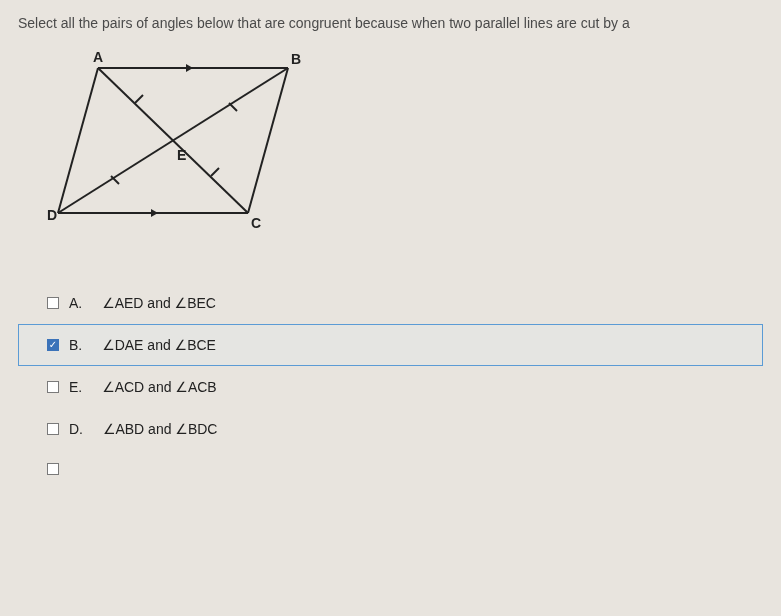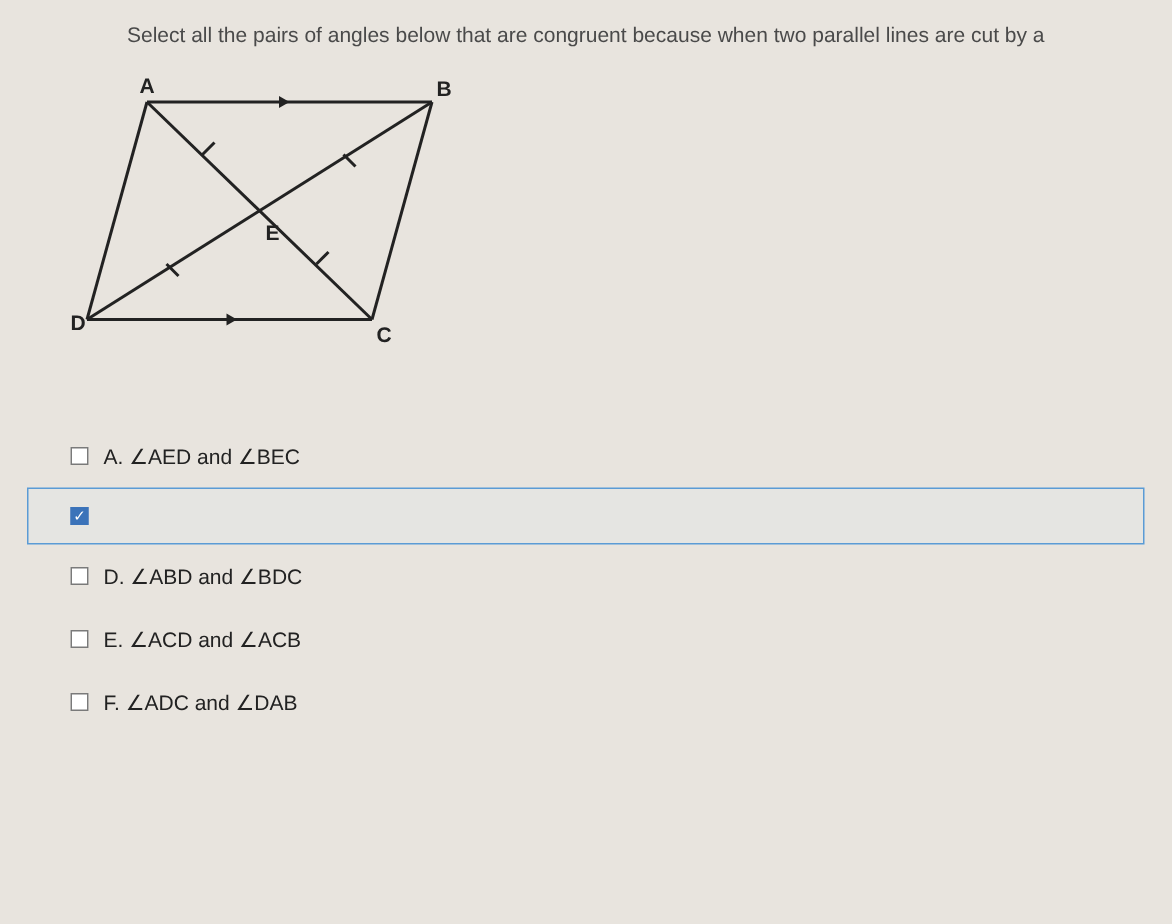--- a/index.html
+++ b/index.html
@@ -9,21 +9,20 @@
       background: #e8e4de;
       font-family: Arial, sans-serif;
       padding: 14px 18px;
       color: #3a3a3a;
     }
     .question-text {
       font-size: 14px;
       line-height: 1.4;
       color: #4a4a4a;
       margin-bottom: 14px;
-      text-align: center;
     }
     .diagram-area {
       margin-left: 25px;
       margin-bottom: 30px;
     }
     .options {
       display: flex;
       flex-direction: column;
       gap: 0;
     }
@@ -53,20 +52,21 @@
     .checkbox.checked {
       background: #3b73b9;
       border-color: #3b73b9;
       color: #fff;
     }
     .option-label {
       display: inline-block;
     }
     .angle {
       font-family: Arial, sans-serif;
+      margin-left: 16px;
     }
   </style>
 </head>
 <body>
 
 <div class="question-text">
   <span>Select all the pairs of angles below that are congruent because when two parallel lines are cut by a</span><br>
 </div>
 
 <div class="diagram-area">
@@ -101,37 +101,37 @@
 
   <div class="option-row">
     <span class="checkbox"></span>
     <span class="option-label">
       <span>A.</span> <span class="angle">∠AED and ∠BEC</span>
     </span>
   </div>
 
   <div class="option-row selected">
     <span class="checkbox checked">✓</span>
+    <span class="option-label">
+      <span>B.</span> <span class="angle">∠DAE and ∠BCE</span>
+    </span>
   </div>
 
-
-  <div class="option-row">
-    <span class="checkbox"></span>
-    <span class="option-label">
-      <span>D.</span> <span class="angle">∠ABD and ∠BDC</span>
-    </span>
-  </div>
 
   <div class="option-row">
     <span class="checkbox"></span>
     <span class="option-label">
       <span>E.</span> <span class="angle">∠ACD and ∠ACB</span>
     </span>
   </div>
 
   <div class="option-row">
     <span class="checkbox"></span>
     <span class="option-label">
-      <span>F.</span> <span class="angle">∠ADC and ∠DAB</span>
+      <span>D.</span> <span class="angle">∠ABD and ∠BDC</span>
     </span>
+  </div>
+
+  <div class="option-row">
+    <span class="checkbox"></span>
   </div>
 
 </div>
 
 </body></html>

